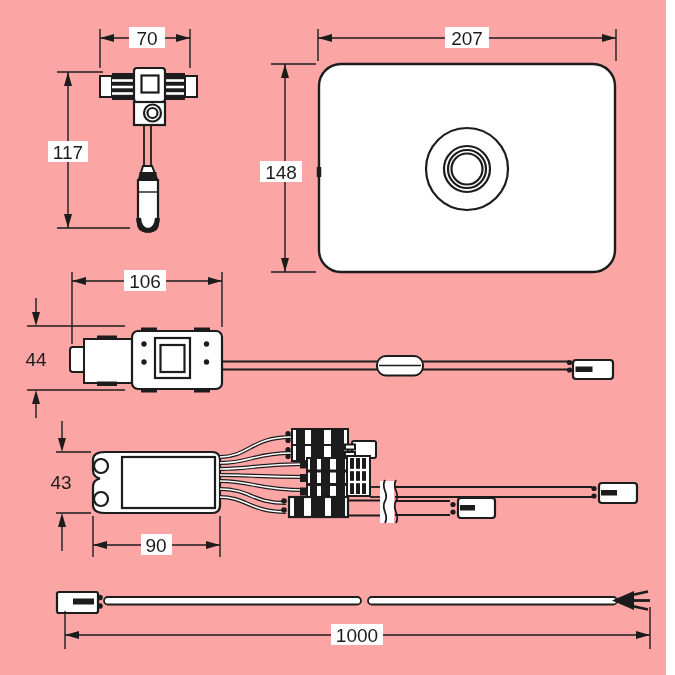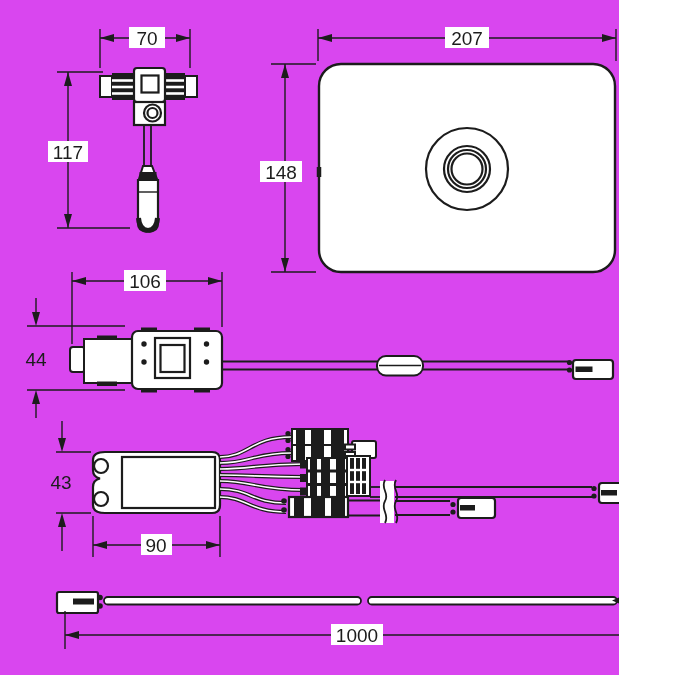--- a/index.html
+++ b/index.html
@@ -1,17 +1,17 @@
 <!DOCTYPE html>
 <html><head>
 <meta charset="utf-8">
 <style>
   html,body{margin:0;padding:0;background:#fff;}
   .canvas{
-    width:619px;height:675px;background:#d946ef;position:relative;overflow:hidden;
+    width:666px;height:675px;background:#fca5a5;position:relative;overflow:hidden;
     font-family:"Liberation Sans",sans-serif;
   }
   svg{display:block;}
   .ln{stroke:#1c1c1c;stroke-width:1.4;fill:none;}
   .ol{stroke:#1c1c1c;stroke-width:2.2;fill:#fff;}
   .ol2{stroke:#1c1c1c;stroke-width:2;fill:#fff;}
   .nf{stroke:#1c1c1c;stroke-width:2.2;fill:none;}
   .thin{stroke:#1c1c1c;stroke-width:1.8;fill:none;}
   .blk{fill:#1c1c1c;stroke:none;}
   .wfill{fill:#fff;stroke:none;}

